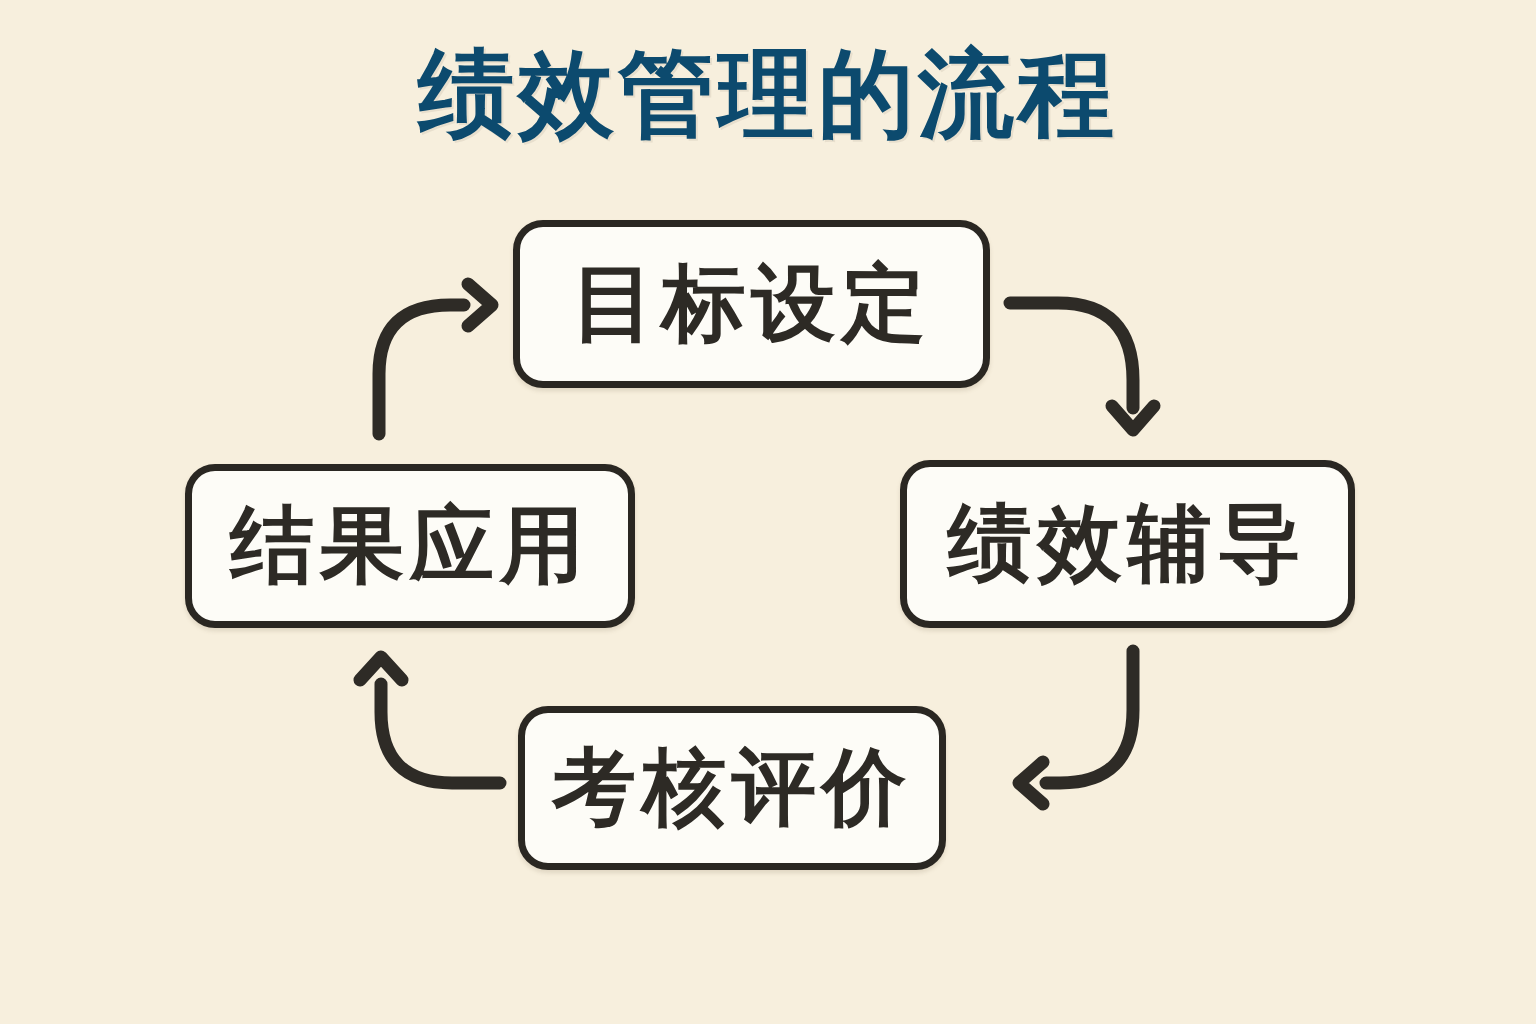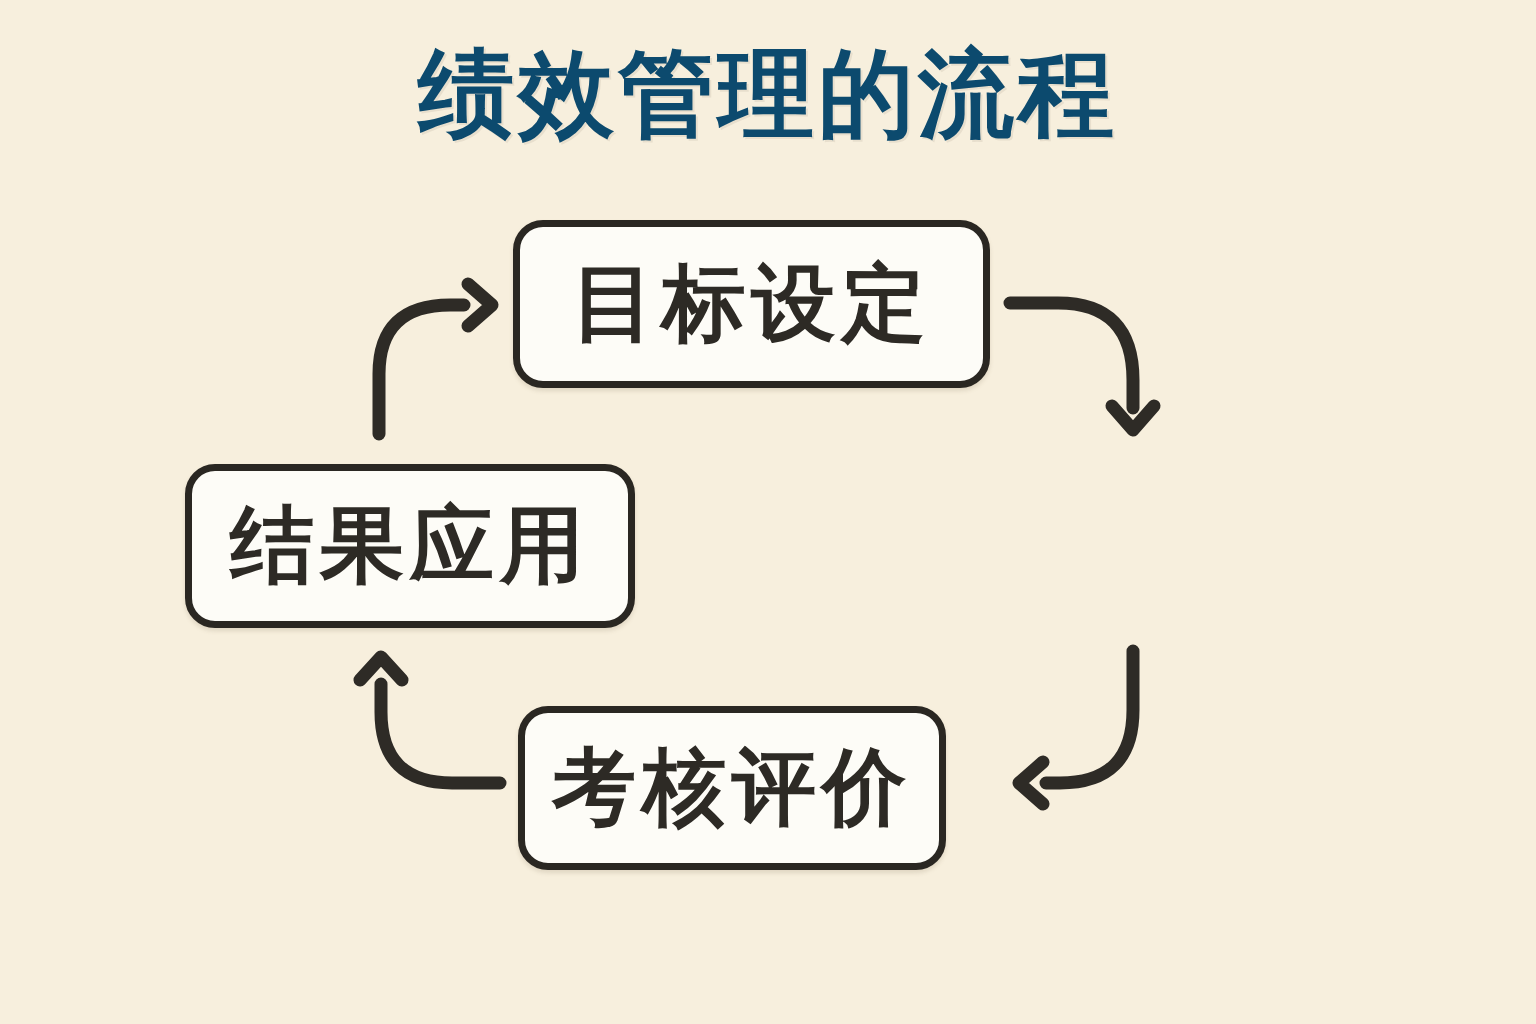--- a/index.html
+++ b/index.html
@@ -84,18 +84,19 @@
     </g>
 
     <g>
       <path d="M 379 434 V 374 Q 379 305 450 305 H 464"></path>
       <polyline points="468,284 492,305 468,326"></polyline>
     </g>
   </svg>
 
   <div class="node node-top">目标设定</div>
 
+  <div class="node node-right">绩效辅导</div>
 
   <div class="node node-bottom">考核评价</div>
 
   <div class="node node-left">结果应用</div>
 
 </div>
 
 </body></html>

